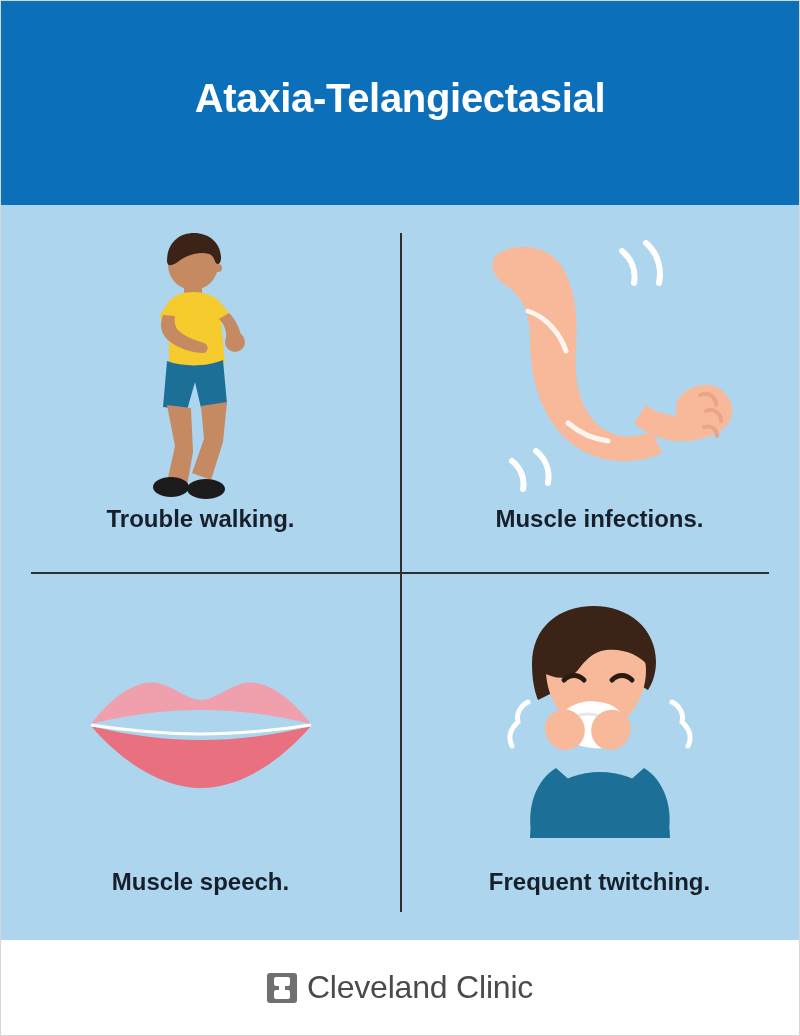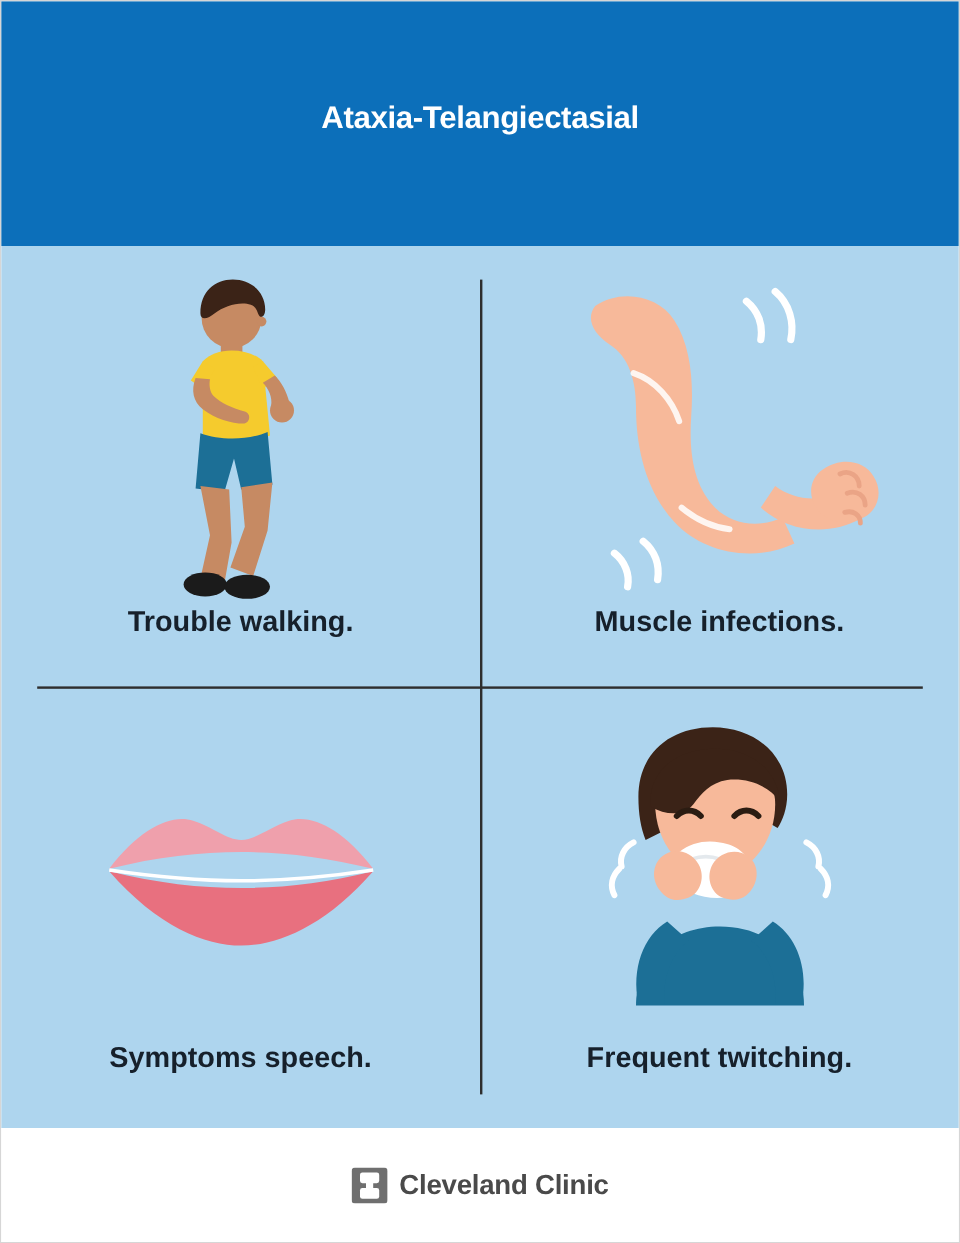--- a/index.html
+++ b/index.html
@@ -25,21 +25,21 @@
     height: 204px;
     display: flex;
     flex-direction: column;
     align-items: center;
     justify-content: center;
     box-sizing: border-box;
     padding-top: 14px;
   }
   .header-title {
     color: #ffffff;
-    font-size: 26px;
+    font-size: 40px;
     font-weight: bold;
     letter-spacing: -0.3px;
     margin: 0 0 24px 0;
     text-align: center;
   }
   .header-subtitle {
     color: #ffd400;
     font-size: 27px;
     font-weight: bold;
     margin: 0;
@@ -103,22 +103,22 @@
     align-items: center;
     justify-content: center;
     gap: 10px;
   }
   .footer-logo-mark {
     width: 30px;
     height: 30px;
     position: relative;
   }
   .footer-wordmark {
-    font-size: 23px;
-    font-weight: bold;
+    font-size: 32px;
+    font-weight: normal;
     color: #4a4a4a;
     letter-spacing: -0.2px;
   }
   svg { display: block; }
 </style>
 </head>
 <body>
 
 <div class="poster">
 
@@ -197,21 +197,21 @@
       <div class="art">
         <svg width="260" height="180" viewBox="0 0 260 180" aria-hidden="true">
 
           <path d="M20 86c26-34 52-46 70-40 16 5 28 16 40 16s24-11 40-16c18-6 44 6 70 40-40-10-76-14-110-14s-70 4-110 14z" fill="#efa0ac"></path>
 
           <path d="M20 88c40 46 80 62 110 62s70-16 110-62c-40 10-76 14-110 14s-70-4-110-14z" fill="#e8707f"></path>
 
           <path d="M20 87c40 6 76 9 110 9s70-3 110-9" stroke="#ffffff" stroke-width="3" fill="none"></path>
         </svg>
       </div>
-      <div class="caption">Symptoms speech.</div>
+      <div class="caption">Muscle speech.</div>
     </div>
 
     <div class="cell">
       <div class="art">
         <svg width="240" height="260" viewBox="0 0 240 260" aria-hidden="true">
 
           <path d="M52 66c0-36 26-58 62-58 34 0 62 22 62 56 0 12-4 22-8 28l-14-8-6-18-30-6-28 10-12 22-20 10c-4-10-6-22-6-36z" fill="#3b2317"></path>
 
           <path d="M66 72c0-26 22-42 50-42s50 16 50 42c0 32-22 60-50 60s-50-28-50-60z" fill="#f7b99a"></path>
 

